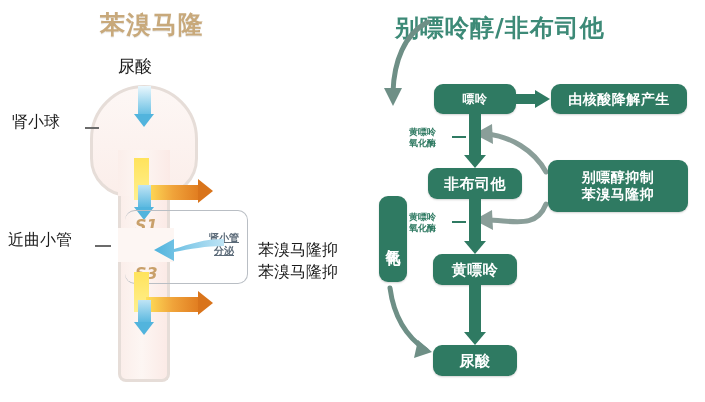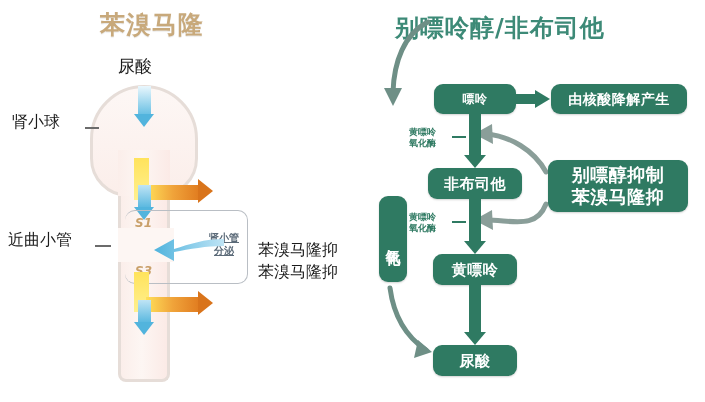--- a/index.html
+++ b/index.html
@@ -50,21 +50,21 @@
   .lbl{position:absolute;color:#1b1b1b;font-size:16px;white-space:nowrap;}
   #uric-top{left:118px;top:55px;font-size:17px;}
   #glom-label{left:12px;top:112px;text-align:center;}
   #glom-dash{position:absolute;left:85px;top:127px;width:14px;height:2px;background:#6b6b6b;}
   #tubule-label{left:8px;top:230px;}
   #tubule-dash{position:absolute;left:95px;top:245px;width:16px;height:2px;background:#6b6b6b;}
   #filter-label{left:205px;top:160px;line-height:1.35;font-size:16px;}
   #reabs-label{left:258px;top:239px;line-height:1.35;font-size:16px;}
 
   
-  .smark{position:absolute;left:135px;font-size:12px;font-weight:bold;color:#c9a06a;font-style:italic;}
+  .smark{position:absolute;left:135px;font-size:16px;font-weight:bold;color:#c9a06a;font-style:italic;}
   #s1{top:216px;}
   #s2{top:240px;}
   #s3{top:264px;}
 
   
   #secretion-callout{
     position:absolute;left:125px;top:210px;width:122px;height:72px;
     border:1.6px solid #b9bec4;border-radius:10px;
     border-left:none;background:transparent;
   }
@@ -126,21 +126,21 @@
     border-radius:9px;display:flex;align-items:center;justify-content:center;
     font-weight:bold;text-align:center;line-height:1.2;
     box-shadow:0 1px 2px rgba(0,0,0,.18);
     letter-spacing:.5px;
   }
   #box-purine    {left:434px;top:84px;width:82px;height:30px;font-size:12px;}
   #box-nucleic   {left:551px;top:84px;width:136px;height:30px;font-size:14px;}
   #box-hypo      {left:428px;top:168px;width:94px;height:31px;font-size:15px;}
   #box-xanthine  {left:433px;top:254px;width:84px;height:31px;font-size:15px;}
   #box-uric      {left:433px;top:345px;width:84px;height:31px;font-size:15px;}
-  #box-allopur   {left:548px;top:160px;width:140px;height:52px;font-size:18px;padding:16px 4px;box-sizing:border-box;}
+  #box-allopur   {left:548px;top:160px;width:140px;height:52px;font-size:14px;padding:16px 4px;box-sizing:border-box;}
   #box-oxidation {
     left:379px;top:196px;width:28px;height:86px;font-size:15px;
     writing-mode:vertical-rl;text-orientation:upright;letter-spacing:2px;
   }
 
   
   .garrow{position:absolute;width:22px;}
   .garrow .shaft{width:12px;margin:0 auto;background:#2f7a62;}
   .garrow .head{
     width:0;height:0;margin:0 auto;

